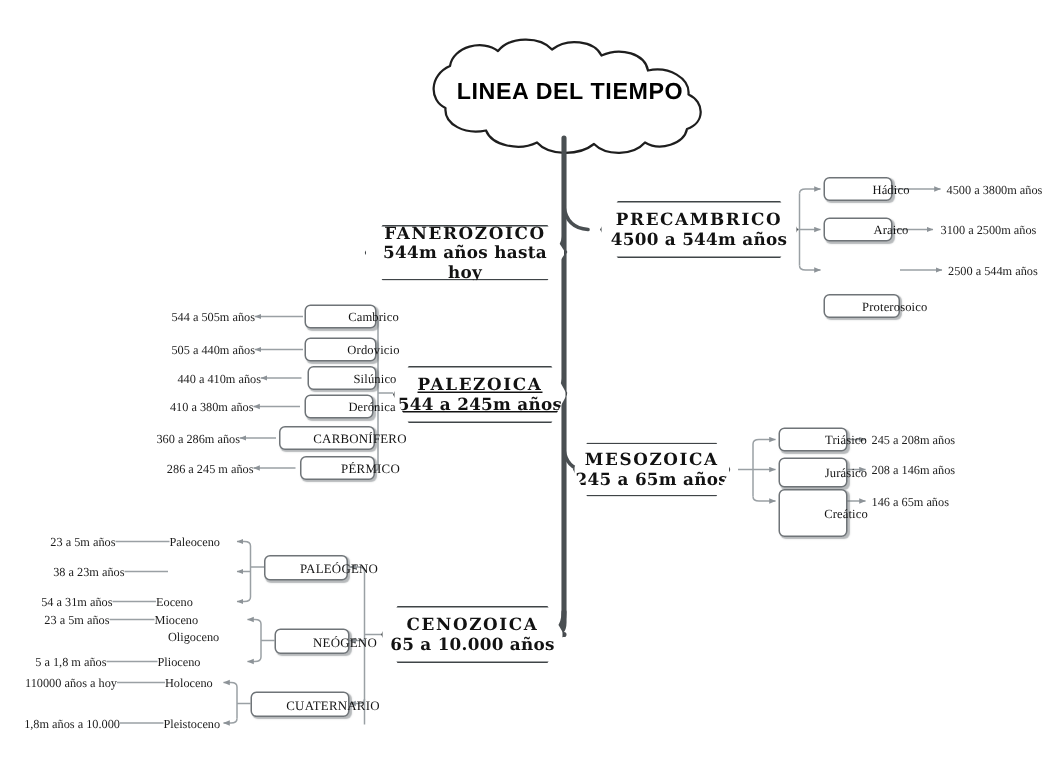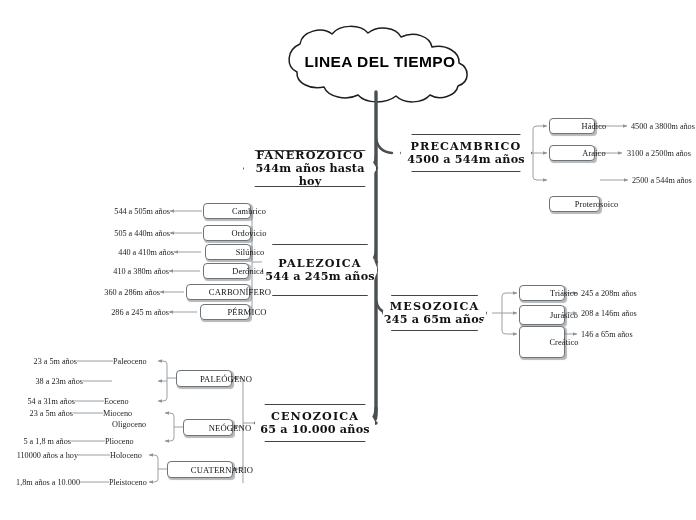--- a/index.html
+++ b/index.html
@@ -71,21 +71,21 @@
     line-height: 1.18;
     clip-path: polygon(0% 50%, 9% 0%, 91% 0%, 100% 50%, 91% 100%, 9% 100%);
     filter: drop-shadow(2px 2px 1.2px rgba(60,65,70,0.55));
     text-align: center;
   }
   .hexbox .l1 { font-size: 11.2px; letter-spacing: 1.1px; }
   .hexbox .l2 { font-size: 11.2px; letter-spacing: 0.2px; }
 
   #era-faneroz { left: 243px; top: 150px; width: 134px; height: 37px; }
   #era-precam  { left: 400px; top: 134px; width: 132px; height: 38px; }
-  #era-paleoz  { left: 262px; top: 244px; width: 116px; height: 52px; }
+  #era-paleoz  { left: 262px; top: 244px; width: 116px; height: 38px; text-decoration: underline; }
   #era-mesoz   { left: 382px; top: 295px; width: 105px; height: 36px; }
   #era-cenoz   { left: 254px; top: 404px; width: 122px; height: 38px; }
 
   
   .rbox {
     position: absolute;
     box-sizing: border-box;
     background: #ffffff;
     border: 1.1px solid #6f7478;
     border-radius: 4px;

